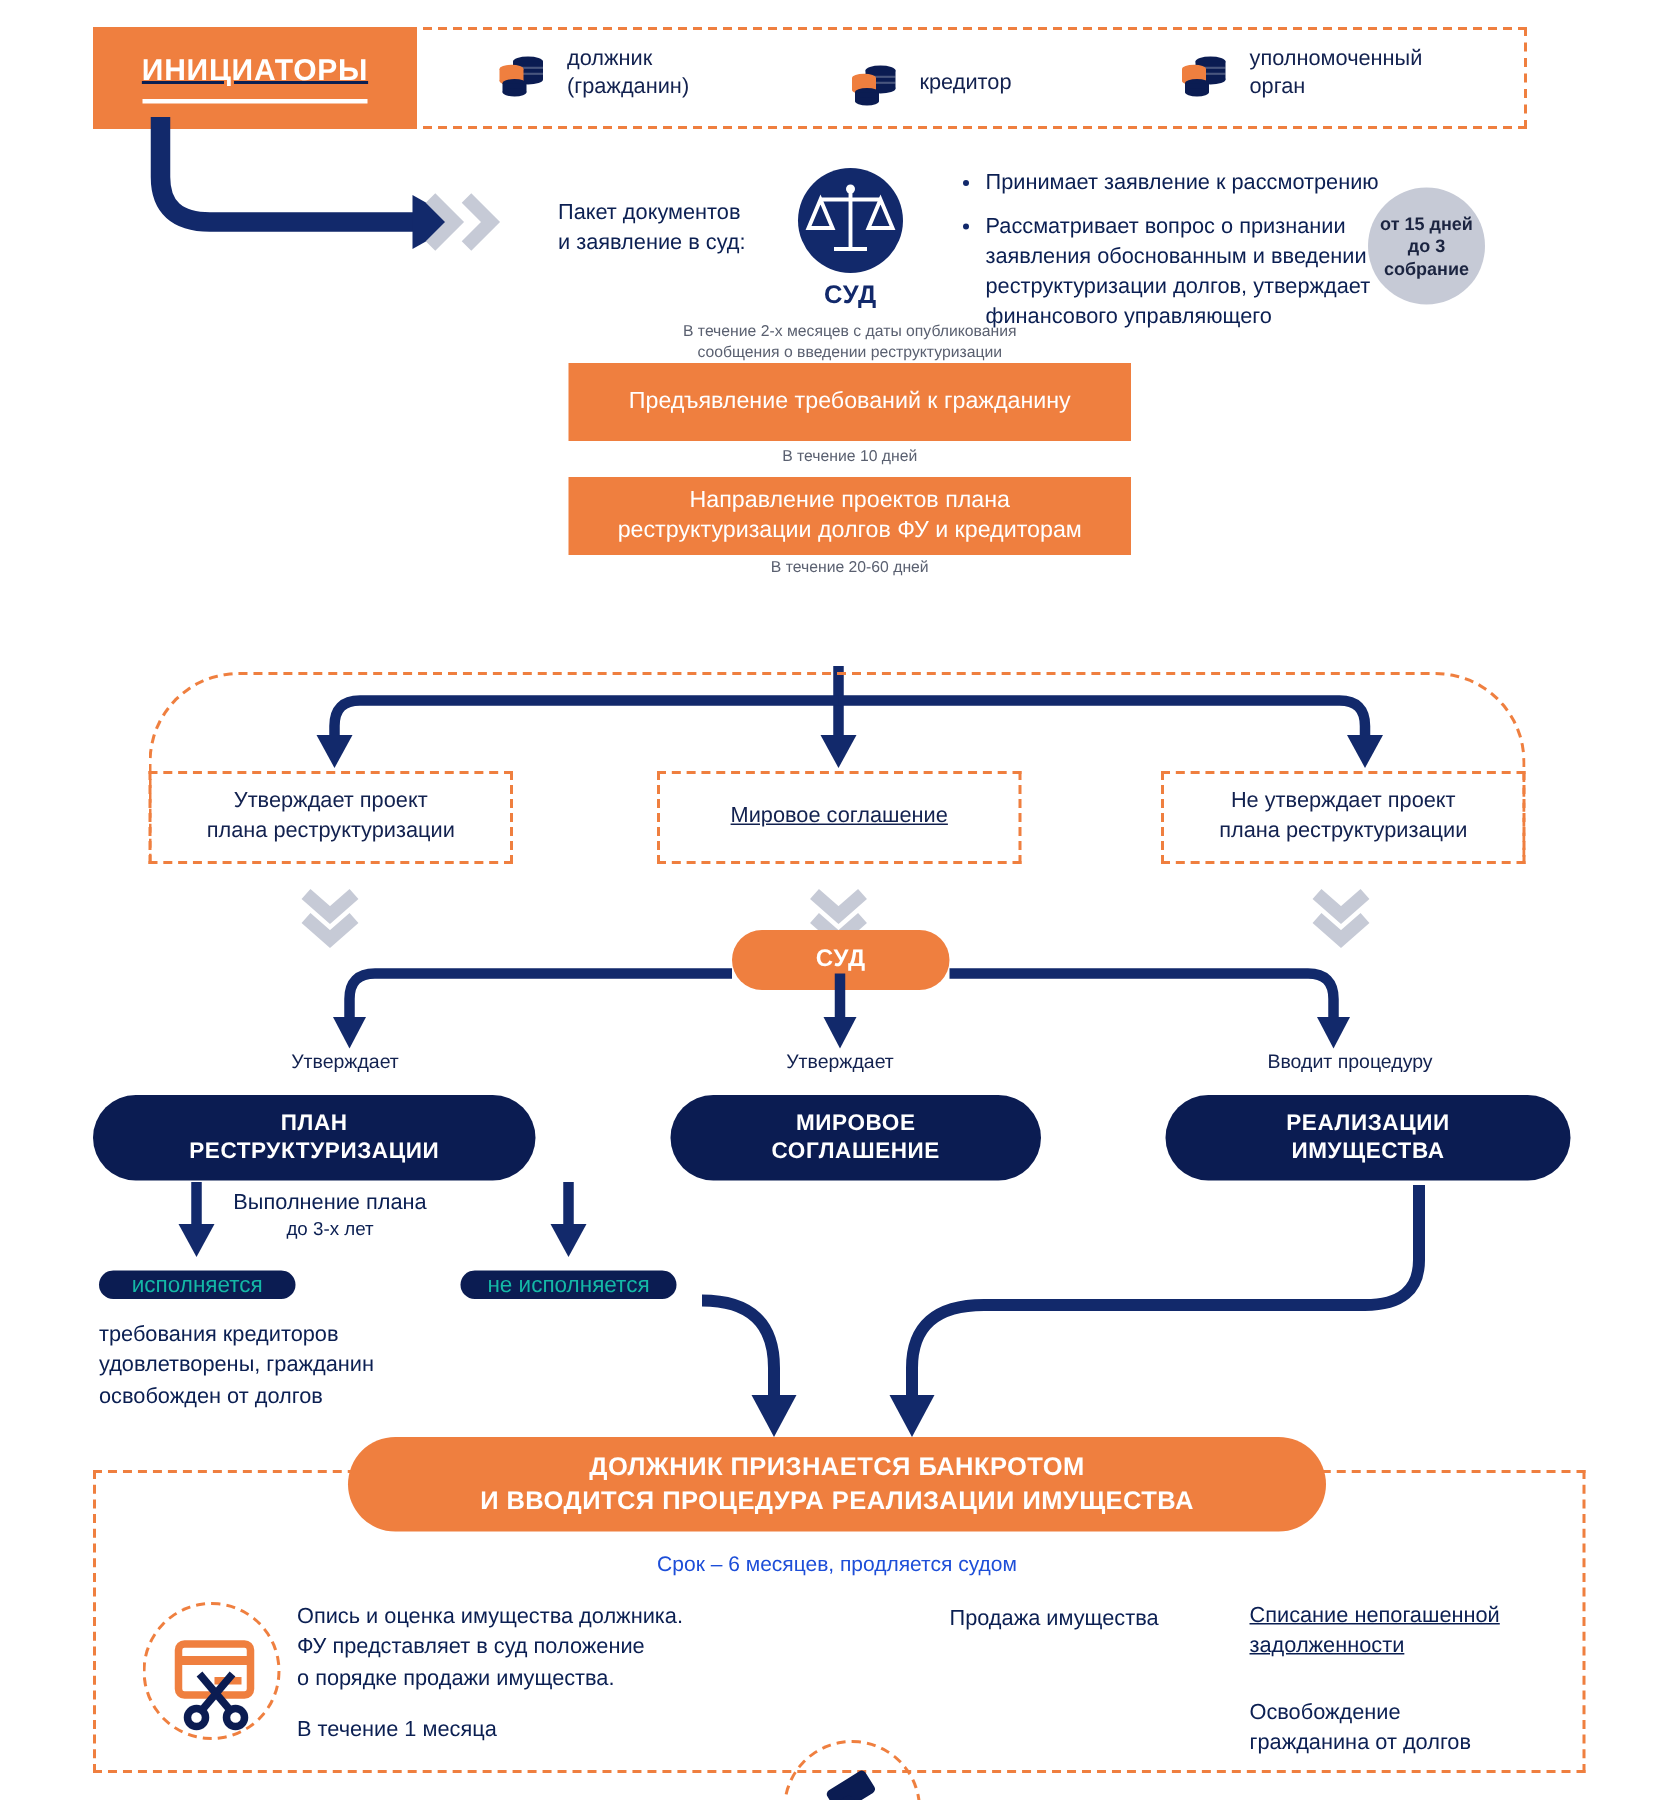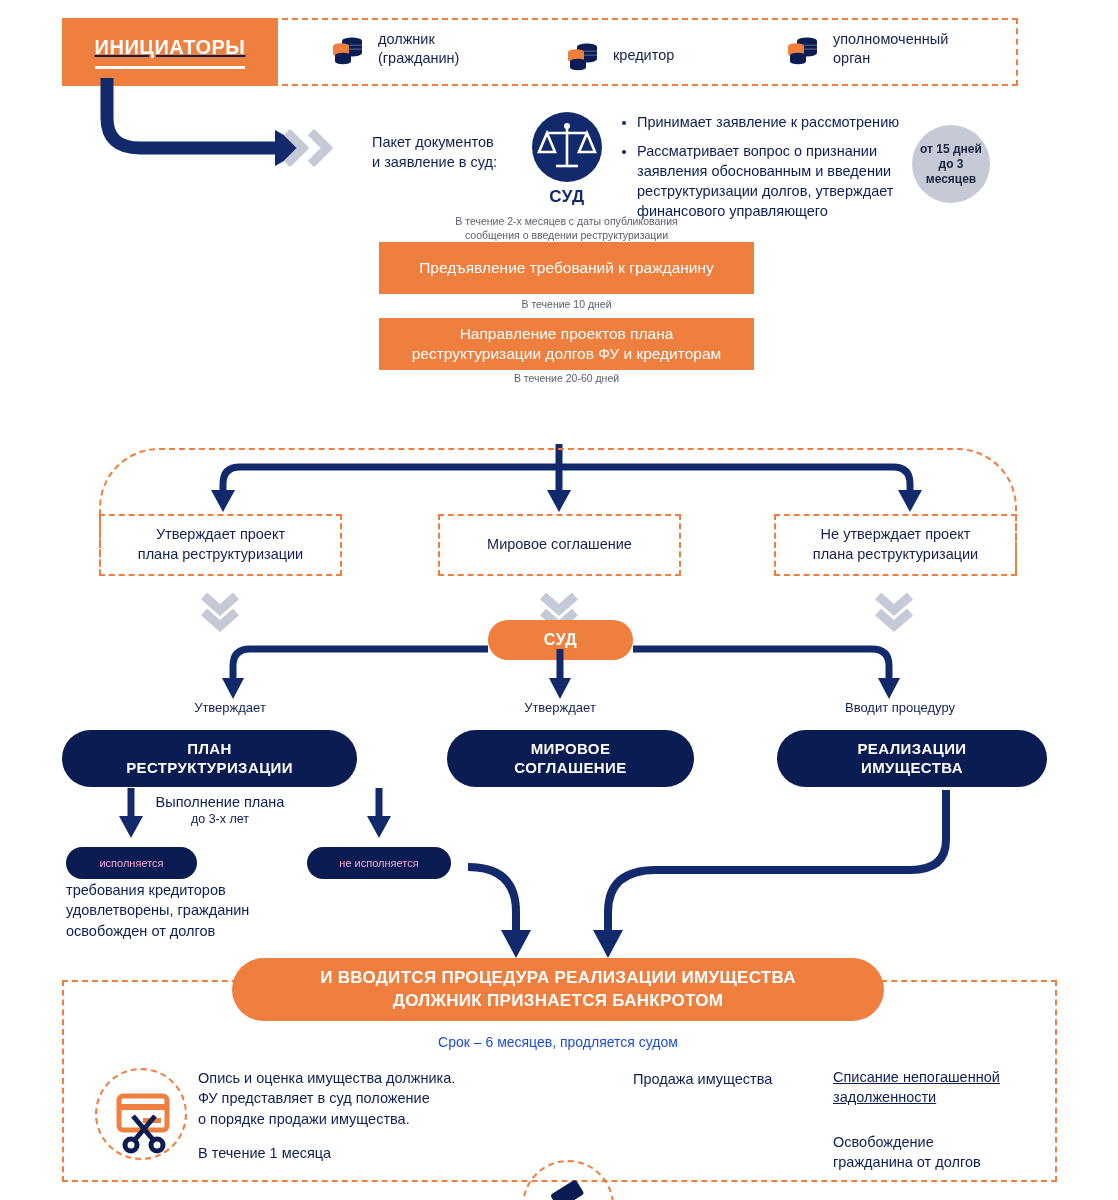--- a/index.html
+++ b/index.html
@@ -51,21 +51,21 @@
 
   
   #court-circle-wrap { left: 527px; top: 112px; width: 80px; text-align: center; }
   #court-circle {
     width: 70px; height: 70px; border-radius: 50%;
     background: #12296b; margin: 0 auto; position: relative;
   }
   #court-label { font-size: 17px; font-weight: 700; margin-top: 5px; color: #12296b; letter-spacing: .5px; }
 
   #court-bullets { left: 620px; top: 112px; width: 330px; }
-  #court-bullets li { font-size: 14.5px; line-height: 1.38; margin-bottom: 9px; }
+  #court-bullets li { font-size: 14.5px; line-height: 1.38; margin-bottom: 9px; margin-left: 20px; }
   #court-bullets ul { margin: 0; padding-left: 17px; }
   #court-bullets li::marker { color: #12296b; }
 
   #term-circle {
     left: 912px; top: 125px; width: 78px; height: 78px; border-radius: 50%;
     background: #c6cad6; display: flex; align-items: center; justify-content: center;
     text-align: center; font-size: 12px; line-height: 1.25; font-weight: 600; color: #1b2440;
   }
 
   
@@ -83,21 +83,21 @@
   #box-claims { left: 379px; top: 242px; width: 375px; height: 52px; }
   #box-plan-draft { left: 379px; top: 318px; width: 375px; height: 52px; }
   #box-first-meeting { left: 379px; top: 392px; width: 375px; height: 52px; }
 
   
   .dashed-box {
     border: 2px dashed #ef7f3f; display: flex; align-items: center; justify-content: center;
     text-align: center; font-size: 14.5px; line-height: 1.35; color: #12214f;
   }
   #out-1 { left: 99px; top: 514px; width: 243px; height: 62px; }
-  #out-2 { left: 438px; top: 514px; width: 243px; height: 62px; }
+  #out-2 { left: 438px; top: 514px; width: 243px; height: 62px; text-decoration: underline; }
   #out-3 { left: 774px; top: 514px; width: 243px; height: 62px; }
 
   
   #outcome-bracket {
     left: 99px; top: 448px; width: 918px; height: 128px;
     border: 2px dashed #ef7f3f; border-bottom: none;
     border-radius: 60px 60px 0 0;
   }
 
   
@@ -121,23 +121,23 @@
   #pill-plan { left: 62px; top: 730px; width: 295px; height: 57px; }
   #pill-settle { left: 447px; top: 730px; width: 247px; height: 57px; }
   #pill-sale { left: 777px; top: 730px; width: 270px; height: 57px; }
 
   
   #exec-label { left: 120px; top: 793px; width: 200px; text-align: center; }
   #exec-label .l1 { font-size: 14.5px; line-height: 1.25; }
   #exec-label .l2 { font-size: 12.5px; line-height: 1.3; }
 
   .small-pill {
-    background: #0b1c52; color: #f9a8d4; border-radius: 16px;
+    background: #0b1c52; color: #14b8a6; border-radius: 16px;
     display: flex; align-items: center; justify-content: center;
-    font-size: 11px; height: 32px;
+    font-size: 15px; height: 19px;
   }
   #pill-fulfilled { left: 66px; top: 847px; width: 131px; }
   #pill-unfulfilled { left: 307px; top: 847px; width: 144px; }
 
   #fulfilled-text { left: 66px; top: 880px; width: 230px; font-size: 14.5px; line-height: 1.4; }
 
   
   #bottom-frame {
     left: 62px; top: 980px; width: 995px; height: 202px;
     border: 2px dashed #ef7f3f;
@@ -308,21 +308,21 @@
     <ul>
       <li>Принимает заявление к рассмотрению</li>
       <li>Рассматривает вопрос о признании заявления обоснованным и введении реструктуризации долгов, утверждает финансового управляющего</li>
     </ul>
   </div>
 
   <div class="abs" id="term-circle">
     <div>
       <span>от 15 дней</span><br>
       <span>до 3</span><br>
-      <span>месяцев</span>
+      <span>собрание</span>
     </div>
   </div>
 
   <div class="abs caption-small" id="cap-1">
     <span>В течение 2-х месяцев с даты опубликования</span><br>
     <span>сообщения о введении реструктуризации</span>
   </div>
   <div class="abs orange-box" id="box-claims">Предъявление требований к гражданину</div>
 
   <div class="abs caption-small" id="cap-2">В течение 10 дней</div>
@@ -452,22 +452,22 @@
         <path d="M548 8 L548 58 Q548 88 512 88 L258 88 Q210 88 210 130 L210 152"></path>
       </g>
       <path d="M103 148 L133 148 L118 176 Z" fill="#12296b"></path>
       <path d="M195 148 L225 148 L210 176 Z" fill="#12296b"></path>
     </svg>
   </div>
 
   <div class="abs" id="bottom-frame"></div>
 
   <div class="abs" id="bankrupt-banner">
+    <div>ДОЛЖНИК ПРИЗНАЕТСЯ БАНКРОТОМ</div>
     <div>И ВВОДИТСЯ ПРОЦЕДУРА РЕАЛИЗАЦИИ ИМУЩЕСТВА</div>
-    <div>ДОЛЖНИК ПРИЗНАЕТСЯ БАНКРОТОМ</div>
   </div>
   <div class="abs" id="bankrupt-sub">Срок – 6 месяцев, продляется судом</div>
 
   <div class="abs circle-icon" id="icon-card">
     <svg width="88" height="88" viewBox="0 0 88 88" style="position:absolute;left:2px;top:2px;">
       <g fill="none" stroke="#ef7f3f" stroke-width="5">
         <rect x="20" y="24" width="48" height="34" rx="4"></rect>
       </g>
       <rect x="20" y="32" width="48" height="6" fill="#ef7f3f"></rect>
       <rect x="44" y="46" width="18" height="5" fill="#ef7f3f"></rect>

